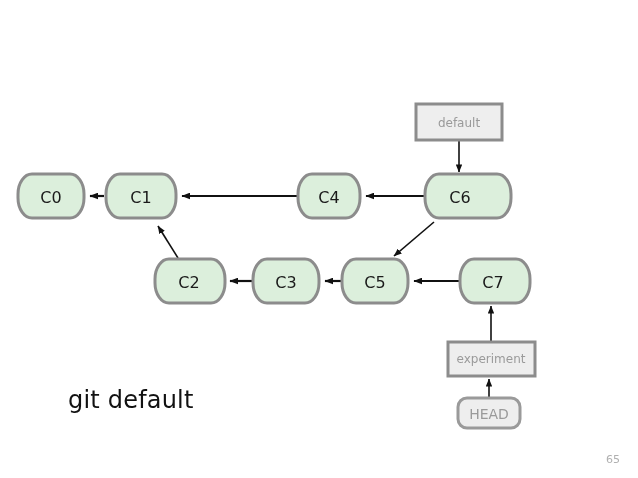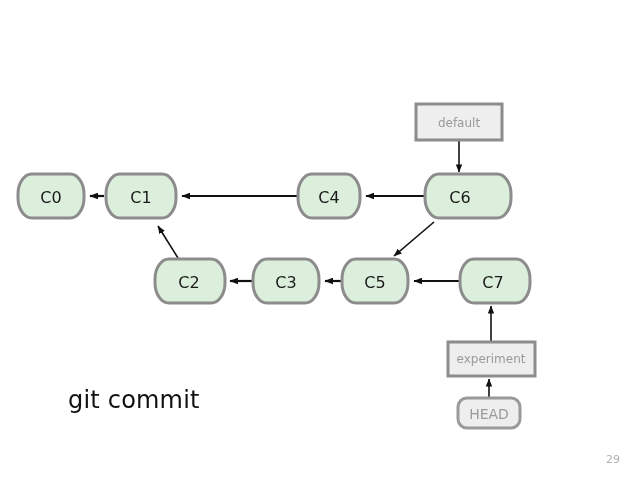--- a/index.html
+++ b/index.html
@@ -177,17 +177,17 @@
       <text class="ref-label" x="491" y="359">experiment</text>
     </g>
 
     <g>
       <rect class="head-rect" x="458" y="398" width="62" height="30" rx="9" ry="9"></rect>
       <text class="head-label" x="489" y="414">HEAD</text>
     </g>
 
   </svg>
 
-  <div class="caption">git commit</div>
+  <div class="caption">git default</div>
 
-  <div class="page-number">29</div>
+  <div class="page-number">65</div>
 
 </div>
 
 </body></html>

